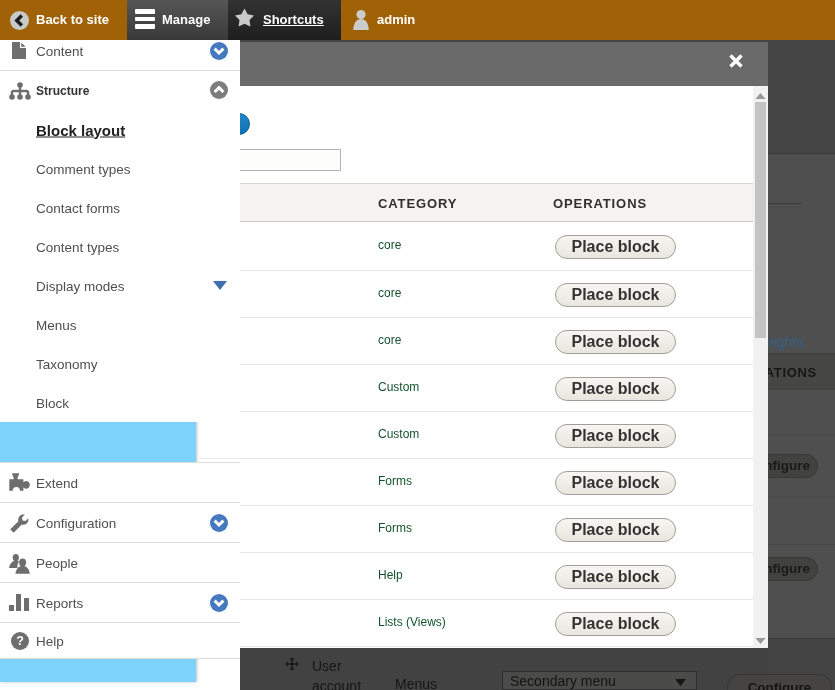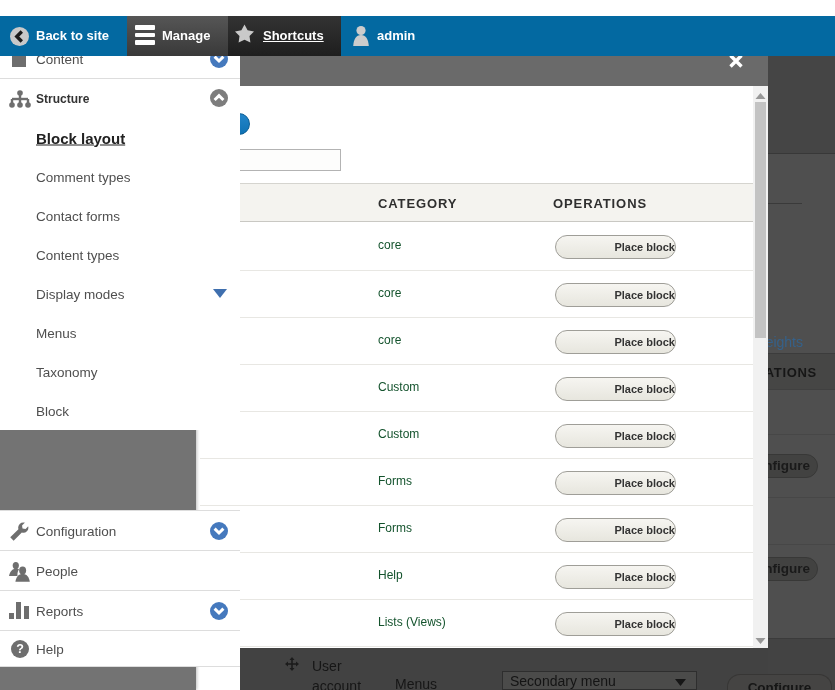--- a/index.html
+++ b/index.html
@@ -1,43 +1,43 @@
 <!DOCTYPE html>
 <html><head><meta charset="utf-8"><style>
 *{margin:0;padding:0;box-sizing:border-box}
 html,body{width:835px;height:690px;overflow:hidden;background:#fff;
 font-family:"Liberation Sans",sans-serif;position:relative}
 #stage{position:absolute;left:0;top:0;width:835px;height:690px;overflow:hidden}
 .abs{position:absolute}
 
-#toolbar{position:absolute;left:0;top:16px;width:835px;height:40px;background:#0369a1;z-index:50}
+#toolbar{position:absolute;left:0;top:0;width:835px;height:40px;background:#a16207;z-index:50}
 #toolbar .tab{position:absolute;top:0;height:40px;color:#fff;font-weight:bold;font-size:13px}
 #tab-manage{left:127px;width:101px;background:linear-gradient(#565656,#393939)}
 #tab-short{left:228px;width:113px;background:linear-gradient(#333333,#1e1e1e)}
 .ticon{position:absolute}
 #backcirc{position:absolute;left:10px;top:11px;width:19px;height:19px;border-radius:50%;background:#c9c9c9}
 #backcirc svg{position:absolute;left:0;top:0}
 .tlabel{position:absolute;top:13px;color:#fff;font-weight:bold;font-size:13px;line-height:14px}
 
 #dim{position:absolute;left:240px;top:40px;width:595px;height:650px;background:#4f4f4f;z-index:1}
 
 #modal{position:absolute;left:200px;top:42px;width:568px;height:466px;z-index:10}
 #mtitle{position:absolute;left:0;top:0;width:568px;height:44px;background:#6a6a6a}
 #mbody{position:absolute;left:0;top:44px;width:568px;height:562px;background:#fff}
 
 .mrow{position:absolute;left:0;width:553px;height:47px;border-top:1px solid #e8e7e3}
 .cat{position:absolute;left:178px;top:15px;font-size:12px;color:#14532d}
 .pbtn{position:absolute;left:355px;top:12px;width:121px;height:24px;border:1px solid #9f9e98;
 border-radius:12px;background:linear-gradient(#f6f5f1,#e7e6de);color:#333;font-weight:bold;
-font-size:11px;text-align:right;line-height:22px}
+font-size:16px;text-align:center;line-height:22px}
 
 #sbar{position:absolute;left:553px;top:0;width:15px;height:562px;background:#f1f1f1}
 #sthumb{position:absolute;left:1.5px;top:16px;width:11px;height:236px;background:#c3c3c3}
 
-#sidebar{position:absolute;left:0;top:40px;width:196px;height:650px;background:#737373;z-index:40;
+#sidebar{position:absolute;left:0;top:32px;width:196px;height:650px;background:#7dd3fc;z-index:40;
 box-shadow:1px 0 3px rgba(0,0,0,.25)}
 .sitem{position:absolute;left:0;width:240px;background:#fff;color:#4f4f4f;font-size:13.5px}
 .sitem .lbl{position:absolute;left:36px;top:50%;transform:translateY(-50%)}
 .sicon{position:absolute;left:10px}
 .chev{position:absolute;left:210px;width:18px;height:18px;border-radius:50%}
 </style></head>
 <body>
 <div id="stage">
 
 <div id="dim">
@@ -209,20 +209,27 @@
   </div>
   <div class="sitem" style="top:273px;height:39px">
         <span class="lbl">Menus</span>
       </div>
   <div class="sitem" style="top:312px;height:39px">
         <span class="lbl">Taxonomy</span>
       </div>
   <div class="sitem" style="top:351px;height:39px">
         <span class="lbl">Block</span>
       </div>
+  <div class="sitem" style="top:430px;height:40px;border-top:1px solid #ddd">
+        <span class="lbl">Extend</span>
+    <svg class="sicon" style="left:9px;top:10px" width="21" height="19" viewBox="0 0 21 19">
+          <path d="M0.3 6.2 L4.6 6.2 L4.6 4.6 L3.2 1.6 L3.2 0.3 L10 0.3 L10 1.6 L8.6 4.6 L8.6 6.2 L14.4 6.2 L14.4 9.4 A 3.6 3.9 0 1 1 14.4 14.2 L14.4 17.7 L0.3 17.7 Z" fill="#6e6e6e"></path>
+          <circle cx="7.3" cy="17.7" r="3.6" fill="#fff"></circle>
+        </svg>
+  </div>
   <div class="sitem" style="top:470px;height:40px;border-top:1px solid #ddd">
         <span class="lbl">Configuration</span>
     <svg class="sicon" style="left:9px;top:11px" width="20" height="20" viewBox="0 0 20 20">
           <g transform="rotate(45 10 10)" fill="#6e6e6e">
             <path d="M10 -1.2 A 5.1 5.1 0 0 0 4.9 3.9 A 5.1 5.1 0 0 0 7.6 8.4 L7.6 20 L12.4 20 L12.4 8.4 A 5.1 5.1 0 0 0 15.1 3.9 A 5.1 5.1 0 0 0 10 -1.2 Z"></path>
             <path d="M7.5 -2 L7.5 3.2 L10 5 L12.5 3.2 L12.5 -2 Z" fill="#fff"></path>
           </g>
         </svg>
     <div class="chev" style="top:11px;background:#4579bd"><svg width="18" height="18" viewBox="0 0 18 18">
             <path d="M4.6 6.6 L9 11 L13.4 6.6" fill="none" stroke="#fff" stroke-width="3"></path>

